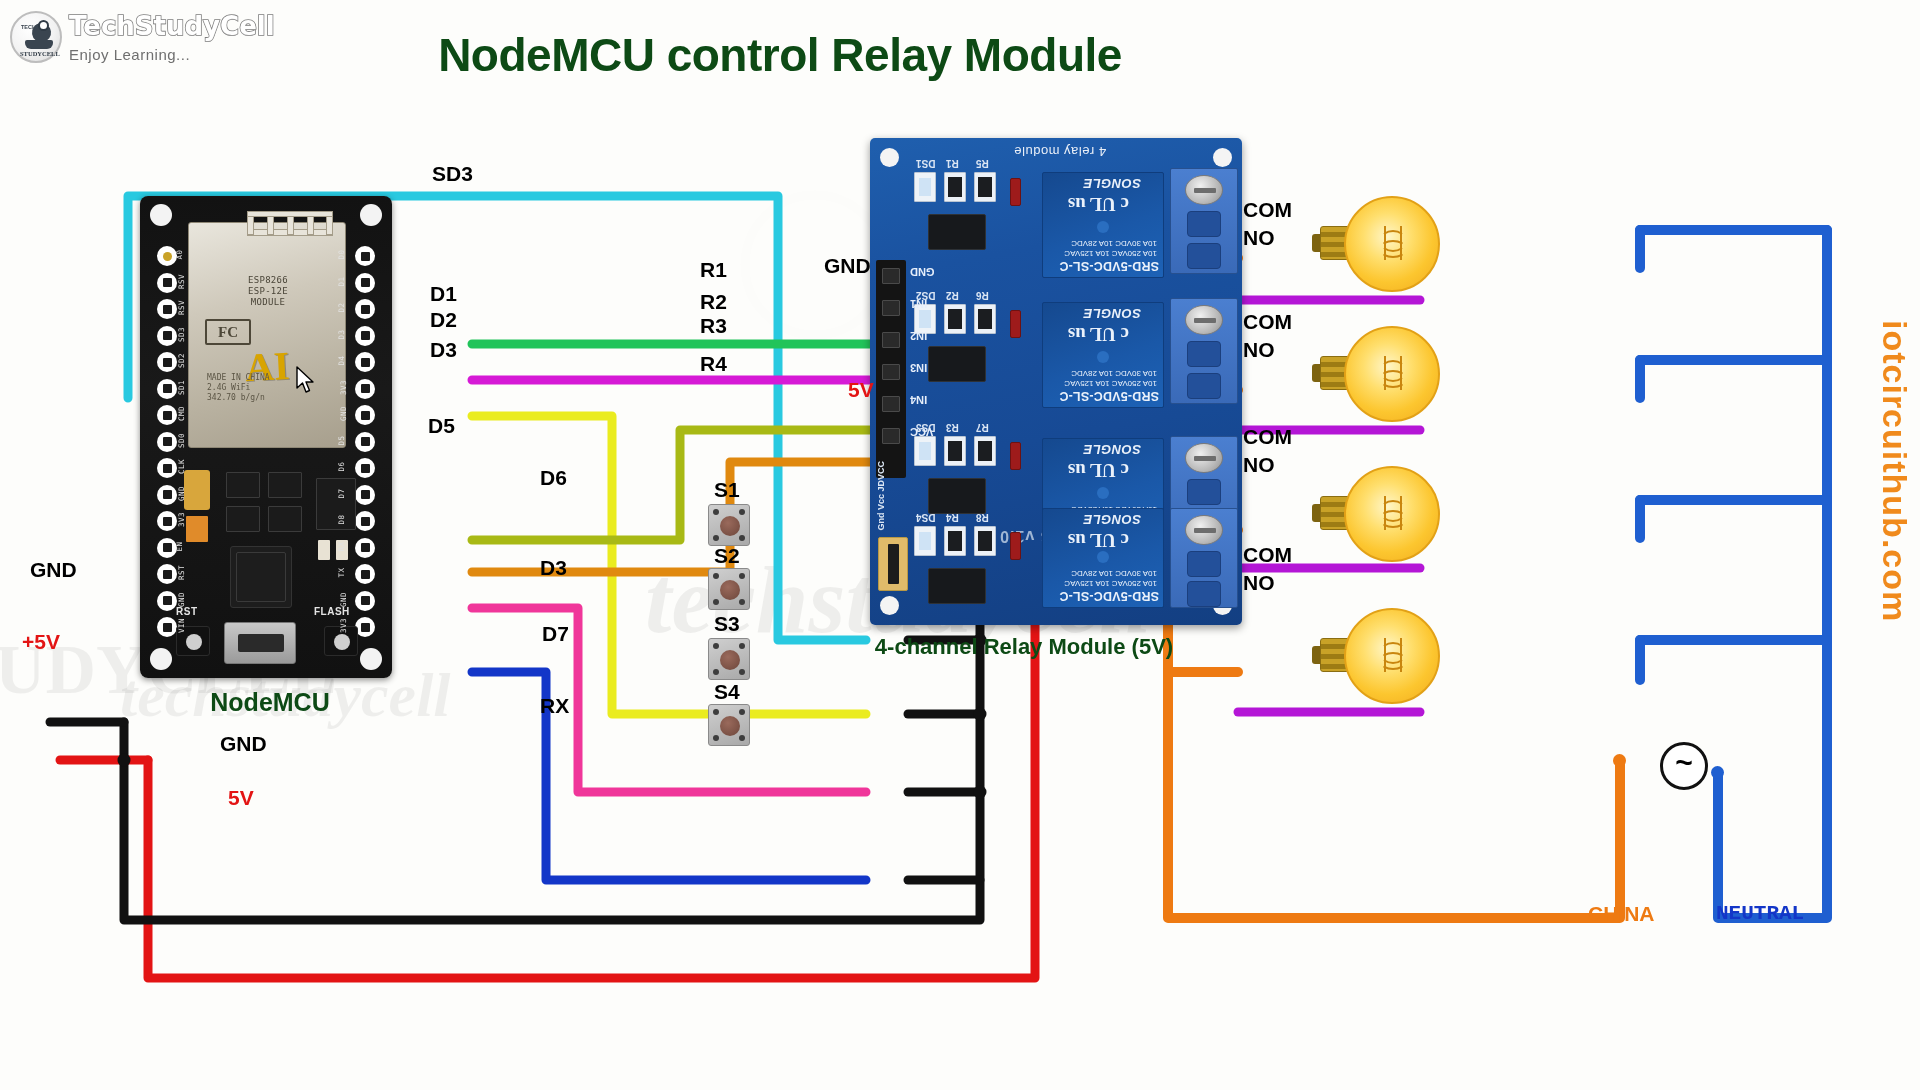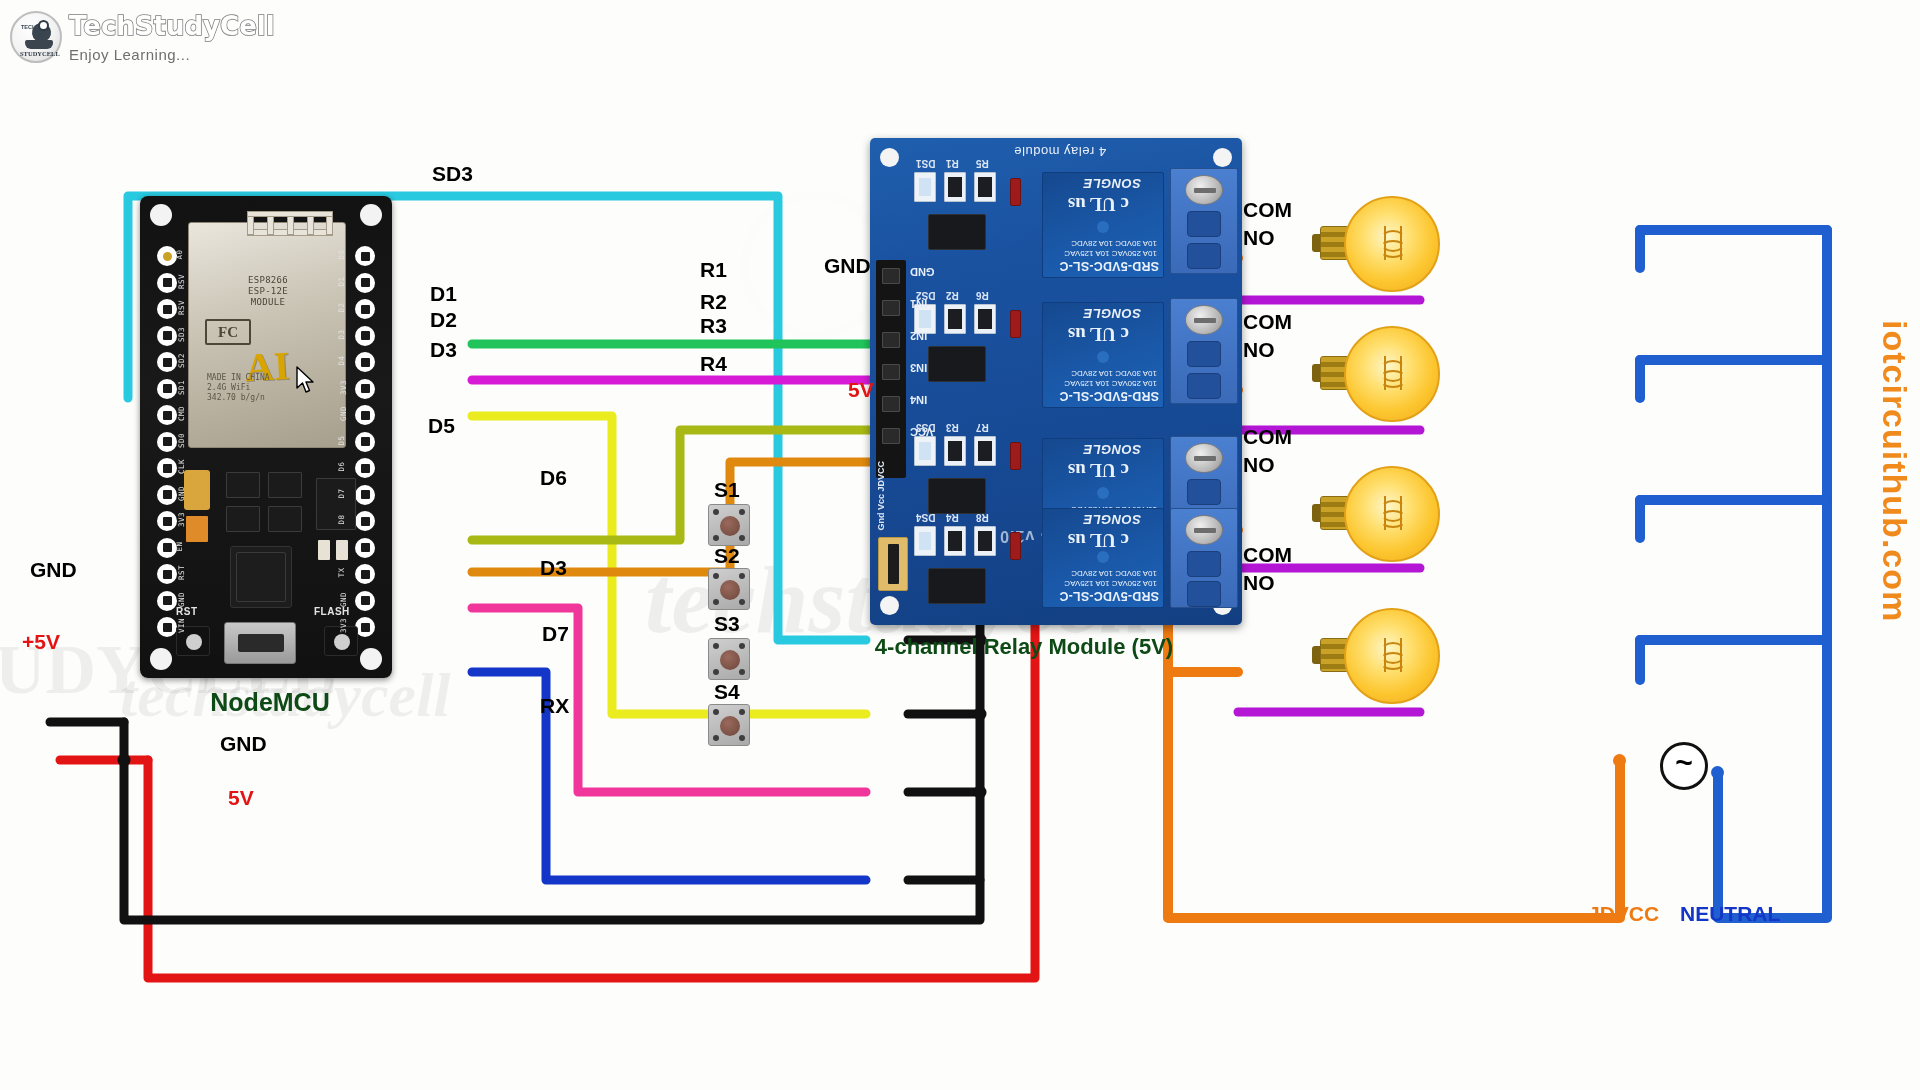--- a/index.html
+++ b/index.html
@@ -342,20 +342,21 @@
       <span class="gear"></span>
       <span class="book"></span>
       <span class="stud">STUDYCELL</span>
     </div>
     <div id="logo-text">
       <span id="logo-title">TechStudyCell</span>
       <span id="logo-sub">Enjoy Learning...</span>
     </div>
   </div>
 
+  <div class="abs" id="page-title">NodeMCU control Relay Module</div>
 
   <div class="abs" id="site-watermark">iotcircuithub.com</div>
 
   <svg id="wires" viewBox="0 0 1920 1090">
     <g fill="none" stroke-linecap="round" stroke-linejoin="round">
 
       <path d="M128,398 L128,196 L778,196 L778,640 L866,640" stroke="#29c9e0" stroke-width="9"></path>
 
       <path d="M472,344 L900,344 L900,360 L1100,360" stroke="#21c45a" stroke-width="9"></path>
 
@@ -820,22 +821,22 @@
   </div>
   <div class="abs bulb" style="left:1318px;top:608px;">
     <span class="tip"></span>
       <span class="base"></span>
       <span class="glass"></span>
     <span class="fil"></span>
       <span class="coil"></span>
       <span class="coil2"></span>
   </div>
 
-  <div class="abs wlab orange" style="left:1588px;top:902px;">JDVCC</div>
-  <div class="abs wlab blue" style="left:1680px;top:902px;">NEUTRAL</div>
+  <div class="abs wlab orange" style="left:1588px;top:902px;">CHINA</div>
+  <div class="abs wlab blue" style="left:1716px;top:902px;font-family:Liberation Mono, monospace;">NEUTRAL</div>
 
   <div class="abs" id="ac-circle">
     <span style="font-size:30px;font-weight:bold;line-height:1;margin-top:-6px;">~</span>
   </div>
 
   <span class="abs node-dot" style="left:1613px;top:754px;background:#ee7a12;"></span>
   <span class="abs node-dot" style="left:1711px;top:766px;background:#1f5fd0;"></span>
 
   <svg class="abs" style="left:296px;top:366px;" width="22" height="30" viewBox="0 0 22 30">
     <path d="M1,1 L1,22 L6.5,17 L10,26 L13.5,24.5 L10,16 L17,16 Z" fill="#ffffff" stroke="#000000" stroke-width="1.4" stroke-linejoin="round"></path>

